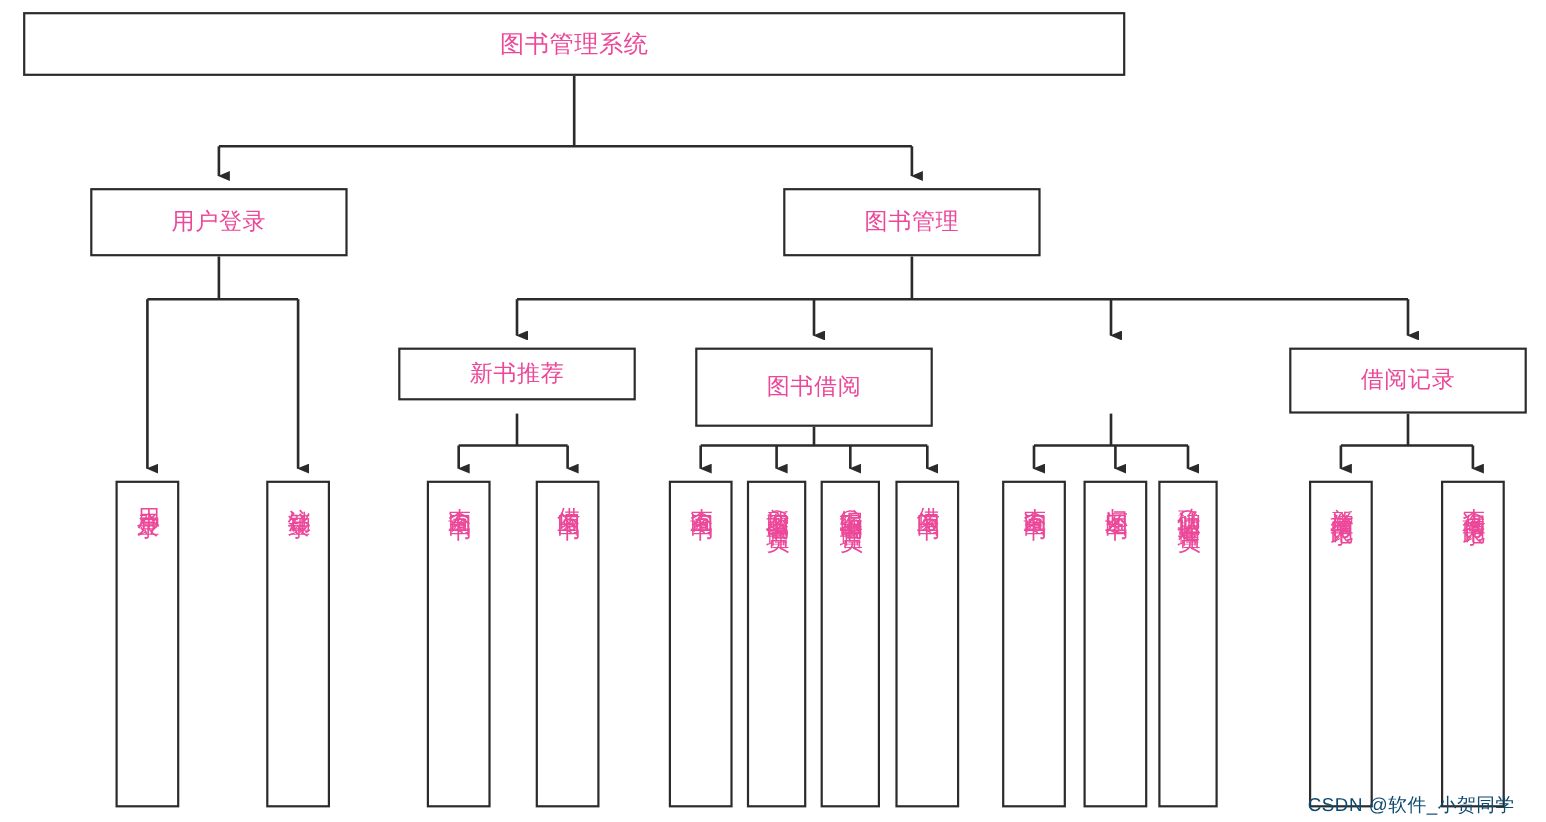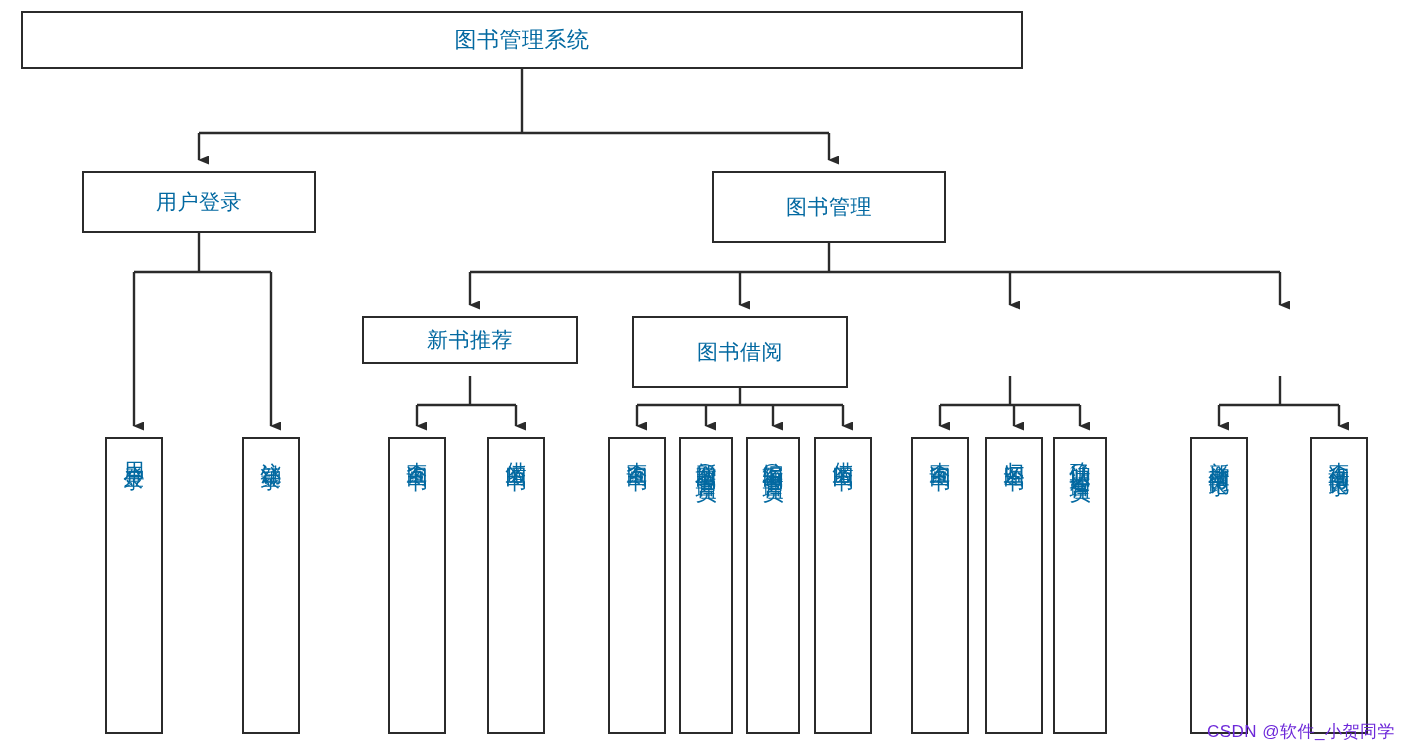--- a/index.html
+++ b/index.html
@@ -27,21 +27,21 @@
     pointer-events: none;
   }
   .node {
     position: absolute;
     box-sizing: border-box;
     background: #ffffff;
     border: 2px solid #2b2b2b;
     display: flex;
     align-items: center;
     justify-content: center;
-    color: #0369a1;
+    color: #ec4899;
     z-index: 3;
   }
   .node-label {
     display: block;
     line-height: 1.18;
     letter-spacing: 0.5px;
   }
   
   .node.horiz .node-label {
     writing-mode: horizontal-tb;
@@ -64,24 +64,24 @@
     letter-spacing: 3px;
     text-align: start;
     white-space: normal;
     max-height: 270px;
   }
   .node.vert.tall .node-label {
     max-height: 286px;
   }
   #watermark {
     position: absolute;
-    right: 10px;
+    right: 28px;
     bottom: 4px;
     font-size: 17px;
-    color: #6d28d9;
+    color: #0c4a6e;
     letter-spacing: 0.5px;
     z-index: 9;
     white-space: nowrap;
     font-family: "Liberation Sans", "DejaVu Sans", sans-serif;
   }
 </style>
 </head>
 <body>
 
 <div id="diagram-root">
@@ -136,30 +136,33 @@
     </g>
   </svg>
 
   <div class="node horiz root" style="left:21px; top:11px; width:1002px; height:58px;">
     <span class="node-label">图书管理系统</span>
   </div>
 
   <div class="node horiz" style="left:82px; top:171px; width:234px; height:62px;">
     <span class="node-label">用户登录</span>
   </div>
-  <div class="node horiz" style="left:712px; top:171px; width:234px; height:72px;">
+  <div class="node horiz" style="left:712px; top:171px; width:234px; height:62px;">
     <span class="node-label">图书管理</span>
   </div>
 
   <div class="node horiz" style="left:362px; top:316px; width:216px; height:48px;">
     <span class="node-label">新书推荐</span>
   </div>
   <div class="node horiz" style="left:632px; top:316px; width:216px; height:72px;">
     <span class="node-label">图书借阅</span>
   </div>
+  <div class="node horiz" style="left:1172px; top:316px; width:216px; height:60px;">
+    <span class="node-label">借阅记录</span>
+  </div>
 
   <div class="node vert" style="left:105px; top:437px; width:58px; height:297px;">
     <span class="node-label">用户登录</span>
   </div>
   <div class="node vert" style="left:242px; top:437px; width:58px; height:297px;">
     <span class="node-label">注销登录</span>
   </div>
   <div class="node vert" style="left:388px; top:437px; width:58px; height:297px;">
     <span class="node-label">查询图书</span>
   </div>

